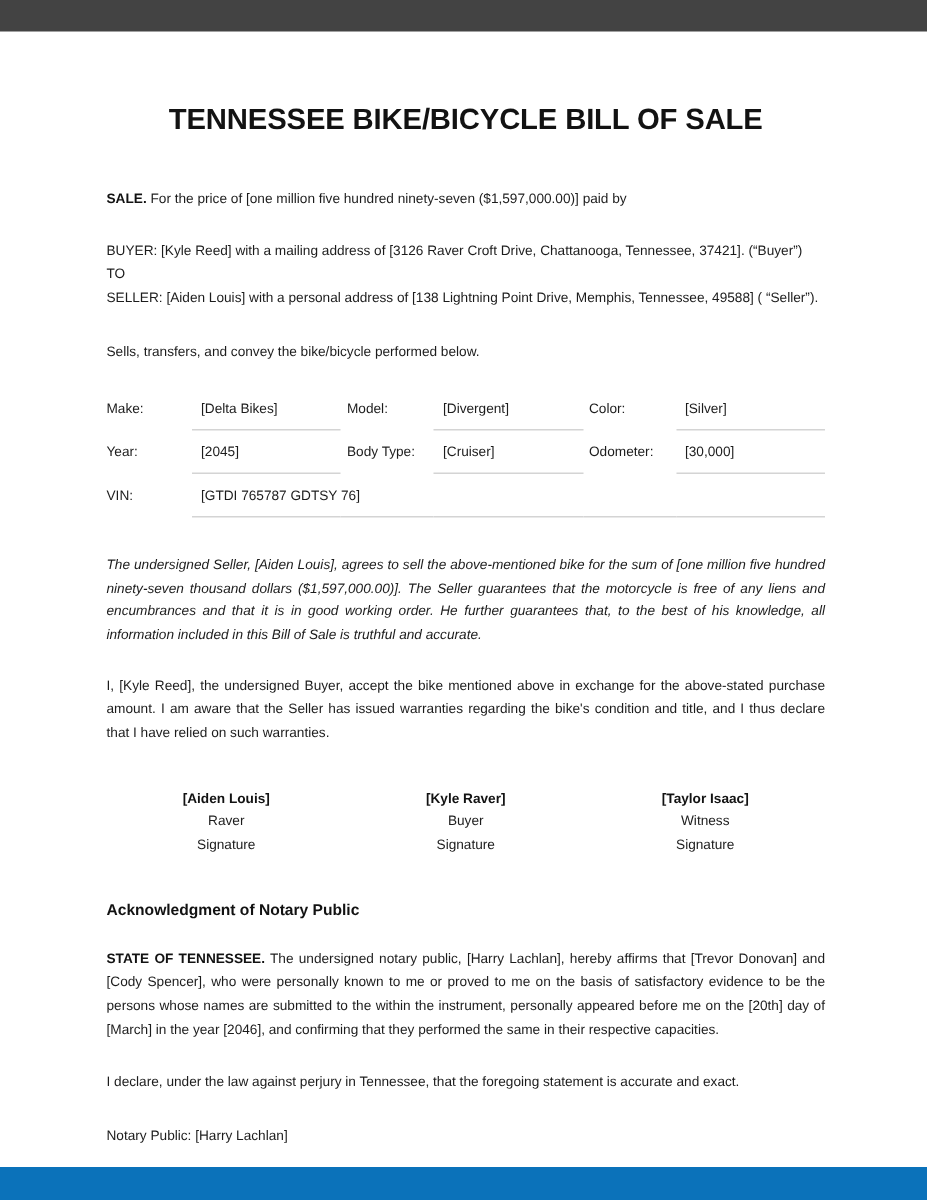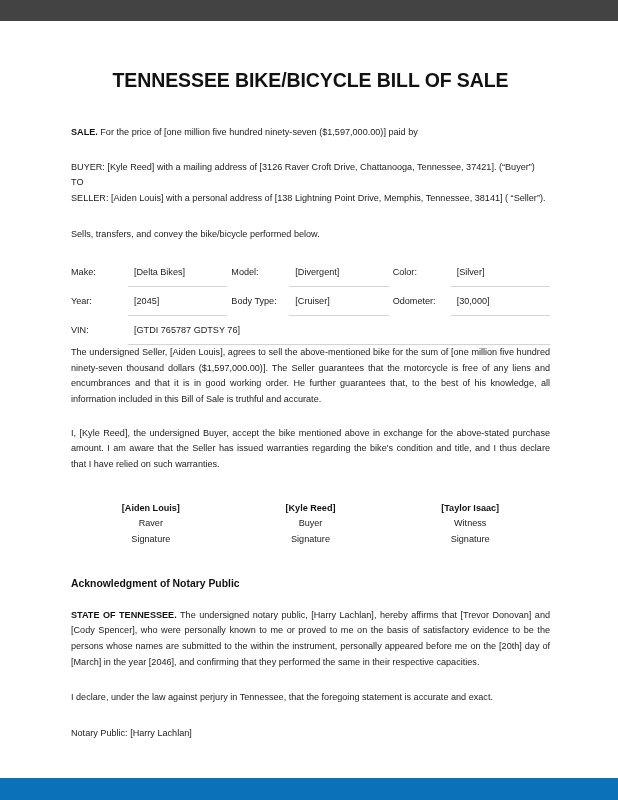--- a/index.html
+++ b/index.html
@@ -99,21 +99,21 @@
   .detail-table td.val-vin {
     border-bottom: 1px solid #d4d4d4;
     padding-left: 6px;
   }
 
   
   .p-justify {
     text-align: justify;
     text-justify: inter-word;
   }
-  .p-seller-stmt { margin-top: 0; }
+  .p-seller-stmt { margin-top: 24px; font-style: italic; }
   .p-buyer-stmt  { margin-top: 18px; }
 
   
   .sig-row {
     display: flex;
     margin-top: 28px;
     width: 100%;
   }
   .sig-col {
     flex: 1 1 0;
@@ -154,21 +154,21 @@
 
   <div class="content">
 
     <h1 class="doc-title">TENNESSEE BIKE/BICYCLE BILL OF SALE</h1>
 
     <p class="p-sale"><strong>SALE.</strong><span> For the price of [one million five hundred ninety-seven ($1,597,000.00)] paid by</span></p>
 
     <div class="block-parties">
       <div class="line">BUYER: [Kyle Reed] with a mailing address of [3126 Raver Croft Drive, Chattanooga, Tennessee, 37421]. (“Buyer”)</div>
       <div class="line">TO</div>
-      <div class="line">SELLER: [Aiden Louis] with a personal address of [138 Lightning Point Drive, Memphis, Tennessee, 38141] ( “Seller”).</div>
+      <div class="line">SELLER: [Aiden Louis] with a personal address of [138 Lightning Point Drive, Memphis, Tennessee, 49588] ( “Seller”).</div>
     </div>
 
     <p class="p-sells">Sells, transfers, and convey the bike/bicycle performed below.</p>
 
     <table class="detail-table">
       <tbody>
         <tr>
           <td class="lbl">Make:</td>
           <td class="val">[Delta Bikes]</td>
           <td class="lbl2">Model:</td>
@@ -195,21 +195,21 @@
 
     <p class="p-justify p-buyer-stmt">I, [Kyle Reed], the undersigned Buyer, accept the bike mentioned above in exchange for the above-stated purchase amount. I am aware that the Seller has issued warranties regarding the bike's condition and title, and I thus declare that I have relied on such warranties.</p>
 
     <div class="sig-row">
       <div class="sig-col">
         <div class="sig-name">[Aiden Louis]</div>
         <div class="sig-role">Raver</div>
         <div class="sig-word">Signature</div>
       </div>
       <div class="sig-col">
-        <div class="sig-name">[Kyle Reed]</div>
+        <div class="sig-name">[Kyle Raver]</div>
         <div class="sig-role">Buyer</div>
         <div class="sig-word">Signature</div>
       </div>
       <div class="sig-col">
         <div class="sig-name">[Taylor Isaac]</div>
         <div class="sig-role">Witness</div>
         <div class="sig-word">Signature</div>
       </div>
     </div>
 

